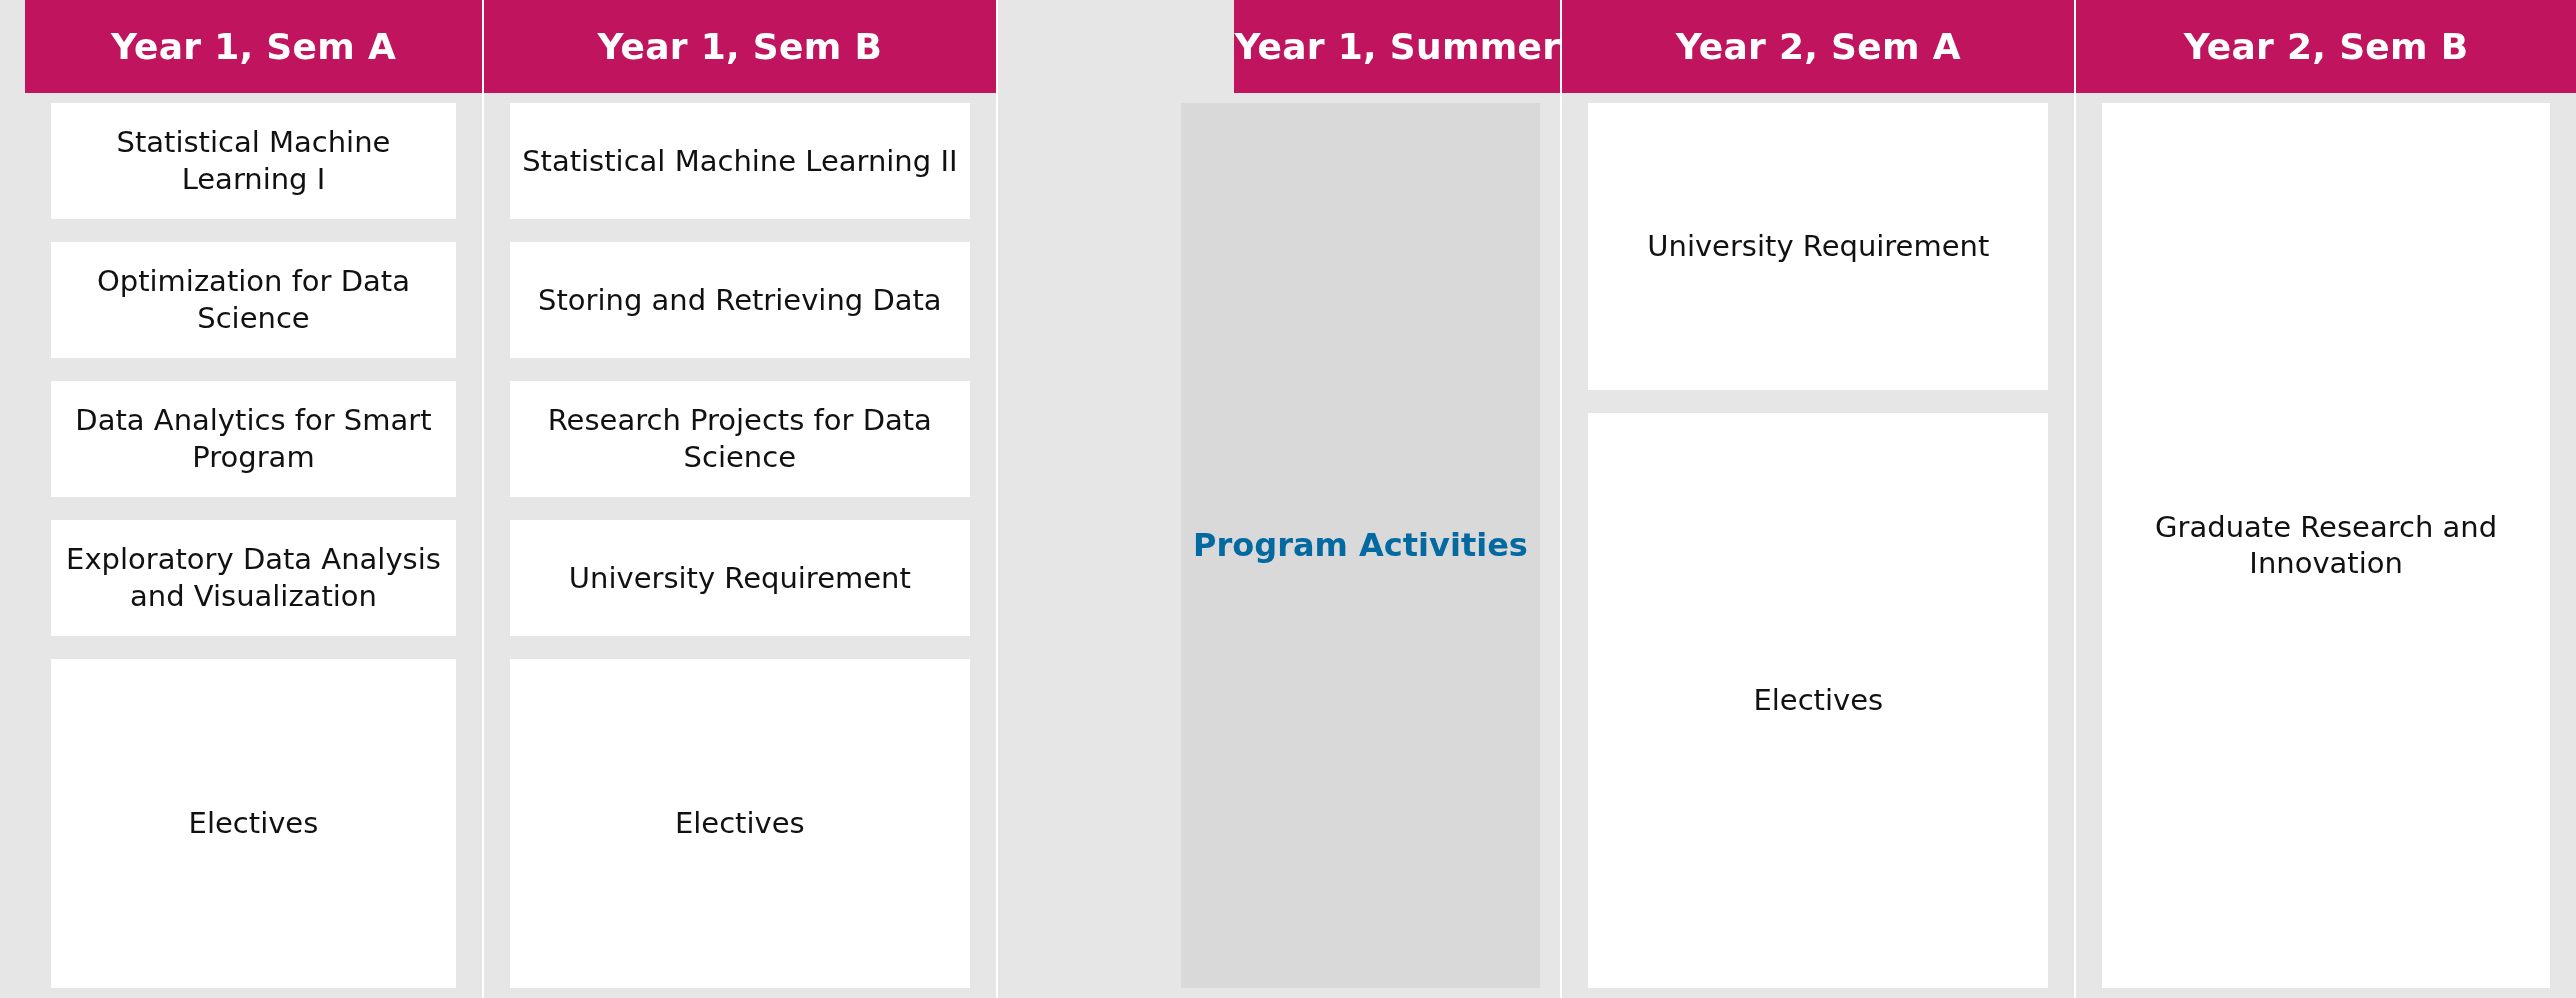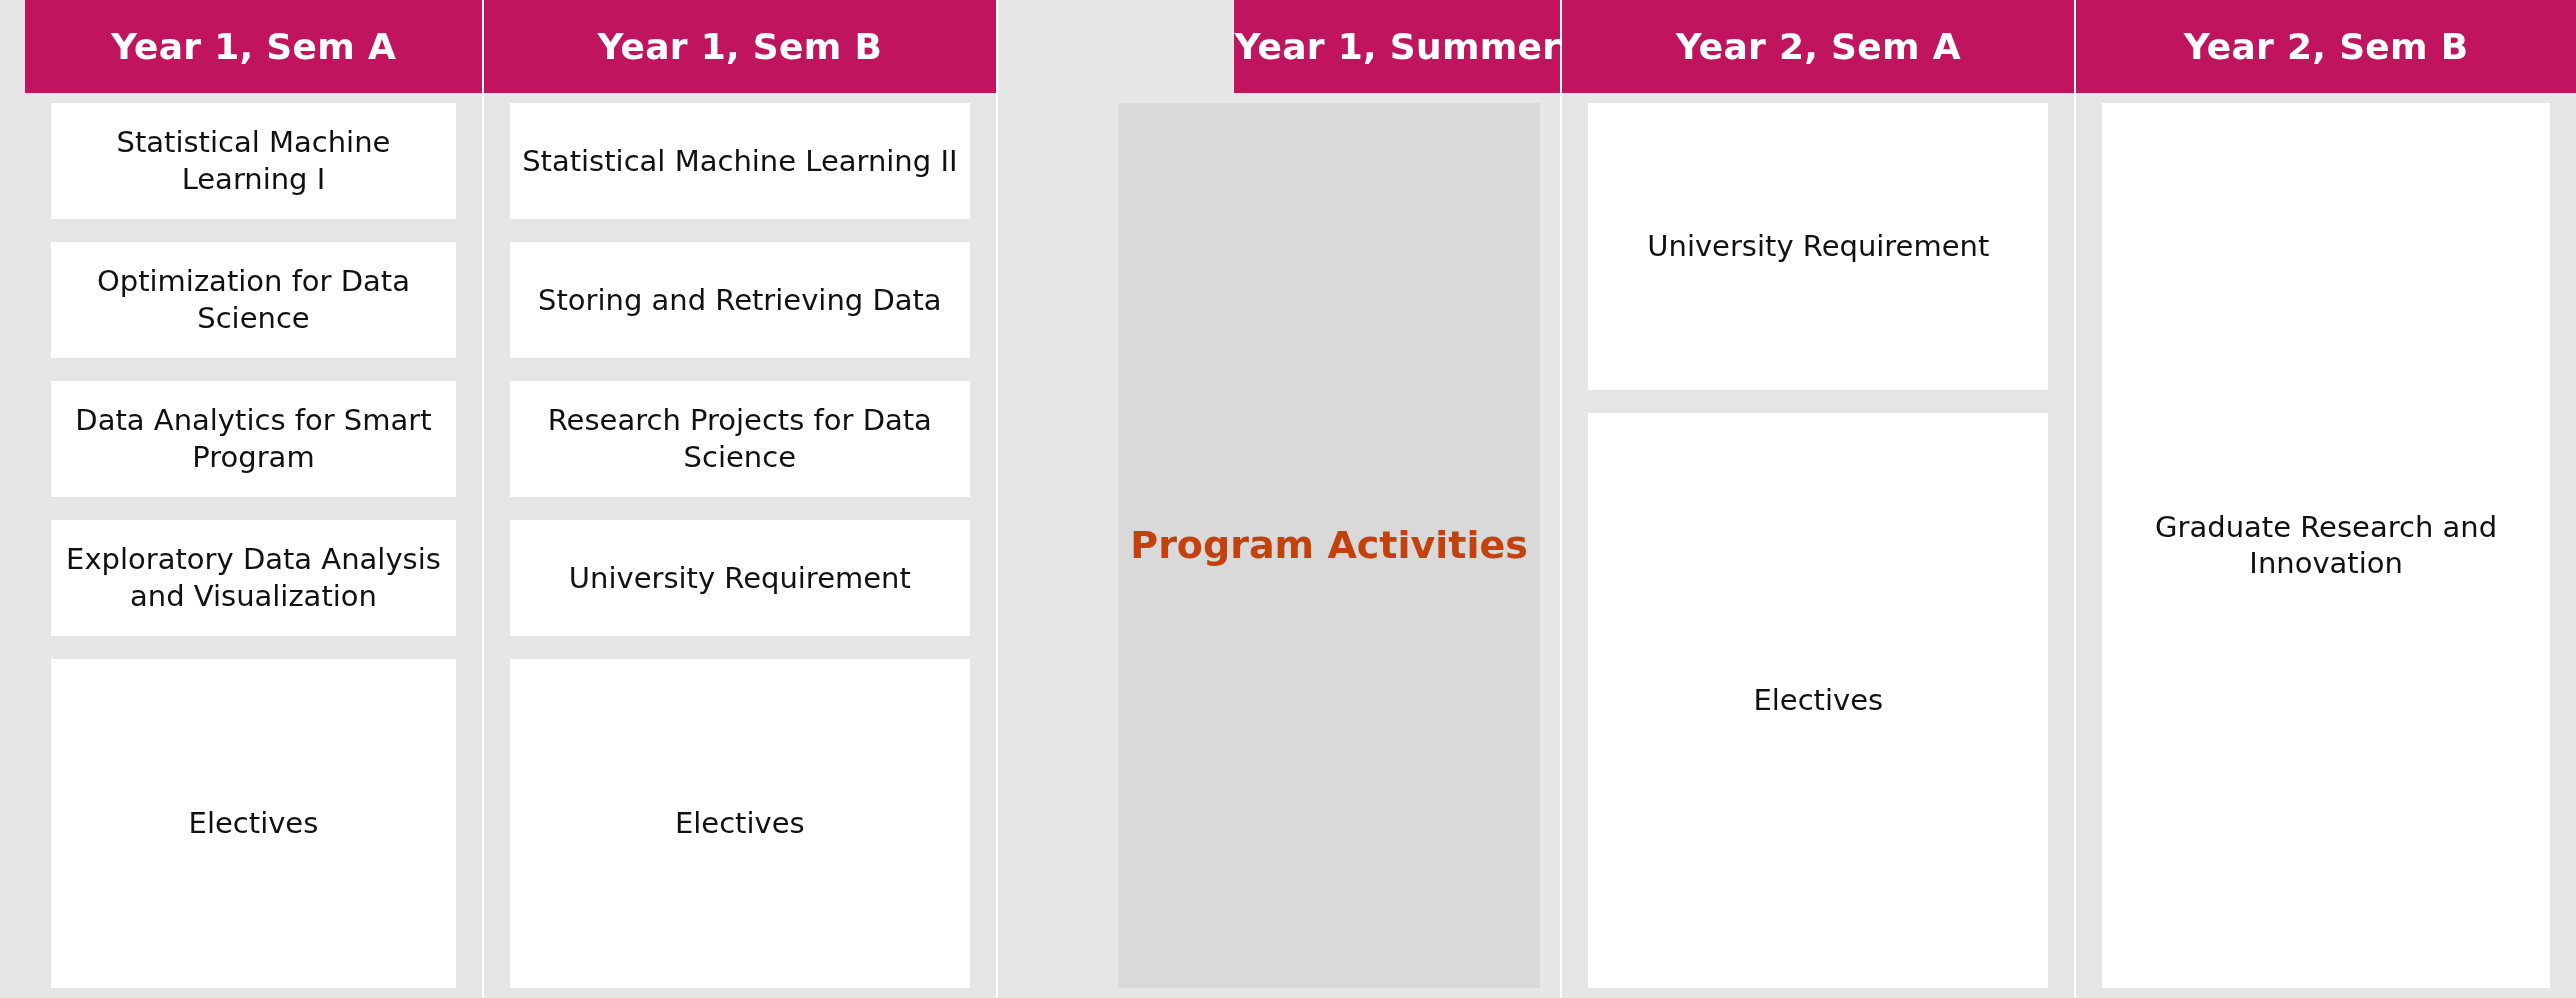--- a/index.html
+++ b/index.html
@@ -68,23 +68,23 @@
     flex: none;
   }
   .course.grow {
     flex: 1 1 auto;
   }
   .course.h-2line { height: 116px; }
   .course.h-3line { height: 116px; }
   .course.req-tall { height: 287px; }
   .activities {
     background: #d9d9d9;
-    color: #c2410c;
+    color: #0369a1;
     font-weight: bold;
-    font-size: 38px;
+    font-size: 32px;
     line-height: 1.25;
     text-align: center;
     display: flex;
     align-items: center;
     justify-content: center;
     flex: 1 1 auto;
     box-sizing: border-box;
     padding: 6.3px 12.5px;
   }
   .col-y1a { width: 483px; padding-left: 25px; }

